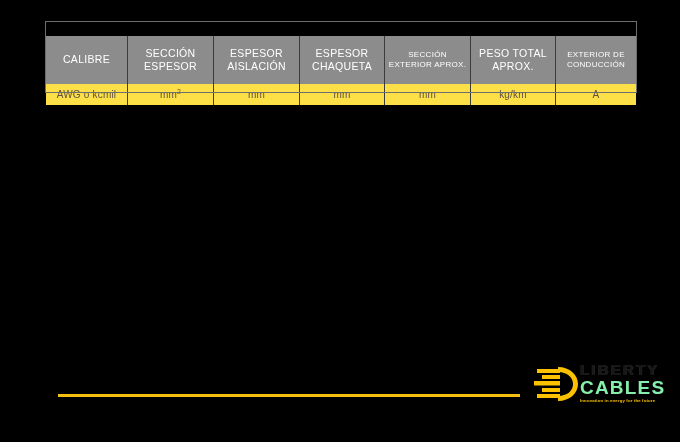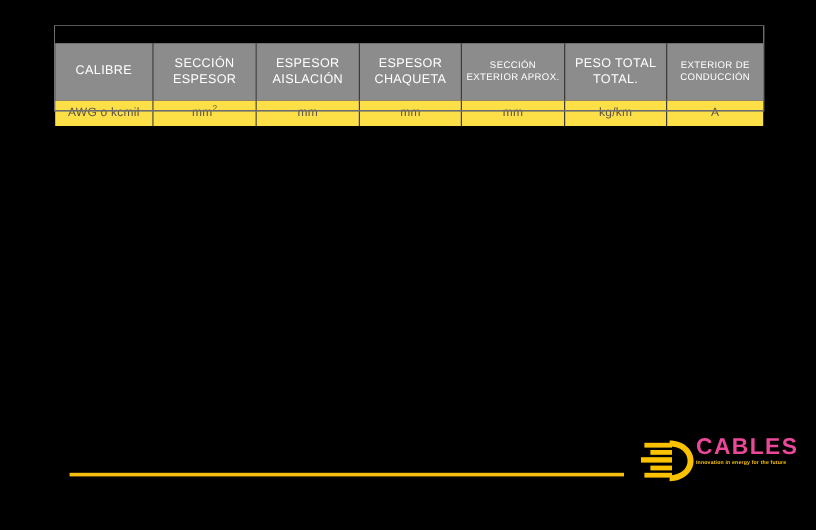--- a/index.html
+++ b/index.html
@@ -109,21 +109,21 @@
     color: #171717;
     line-height: 15px;
     text-shadow:
       -0.5px 0 #2a2a2a, 0.5px 0 #2a2a2a;
   }
   #logo-word-cables {
     display: block;
     font-size: 19px;
     font-weight: bold;
     letter-spacing: 1.2px;
-    color: #ec4899;
+    color: #86efac;
     line-height: 19px;
     margin-top: 1px;
   }
   #logo-tagline {
     display: block;
     font-size: 4.3px;
     font-weight: bold;
     letter-spacing: 0.15px;
     color: #fcc200;
     line-height: 6px;
@@ -161,21 +161,21 @@
     <td class="lg">
       <span>ESPESOR</span><br>
       <span>CHAQUETA</span>
     </td>
     <td class="sm">
       <span>SECCIÓN</span><br>
       <span>EXTERIOR APROX.</span>
     </td>
     <td class="lg">
       <span>PESO TOTAL</span><br>
-      <span>TOTAL.</span>
+      <span>APROX.</span>
     </td>
     <td class="sm">
       <span>EXTERIOR DE</span><br>
       <span>CONDUCCIÓN</span>
     </td>
   </tr>
 
   <tr class="unit-row">
     <td>
       <span>AWG o kcmil</span>
@@ -221,17 +221,18 @@
 
       <rect x="3" y="6" width="23" height="4" rx="0"></rect>
       <rect x="8" y="12" width="18" height="4" rx="0"></rect>
       <rect x="0" y="18" width="26" height="4.5" rx="0"></rect>
       <rect x="8" y="25" width="18" height="4" rx="0"></rect>
       <rect x="3" y="31" width="23" height="4" rx="0"></rect>
     </g>
   </svg>
 
   <div id="logo-text">
+    <span id="logo-word-liberty">LIBERTY</span>
     <span id="logo-word-cables">CABLES</span>
     <span id="logo-tagline">Innovation in energy for the future</span>
   </div>
 
 </div>
 
 </body></html>

